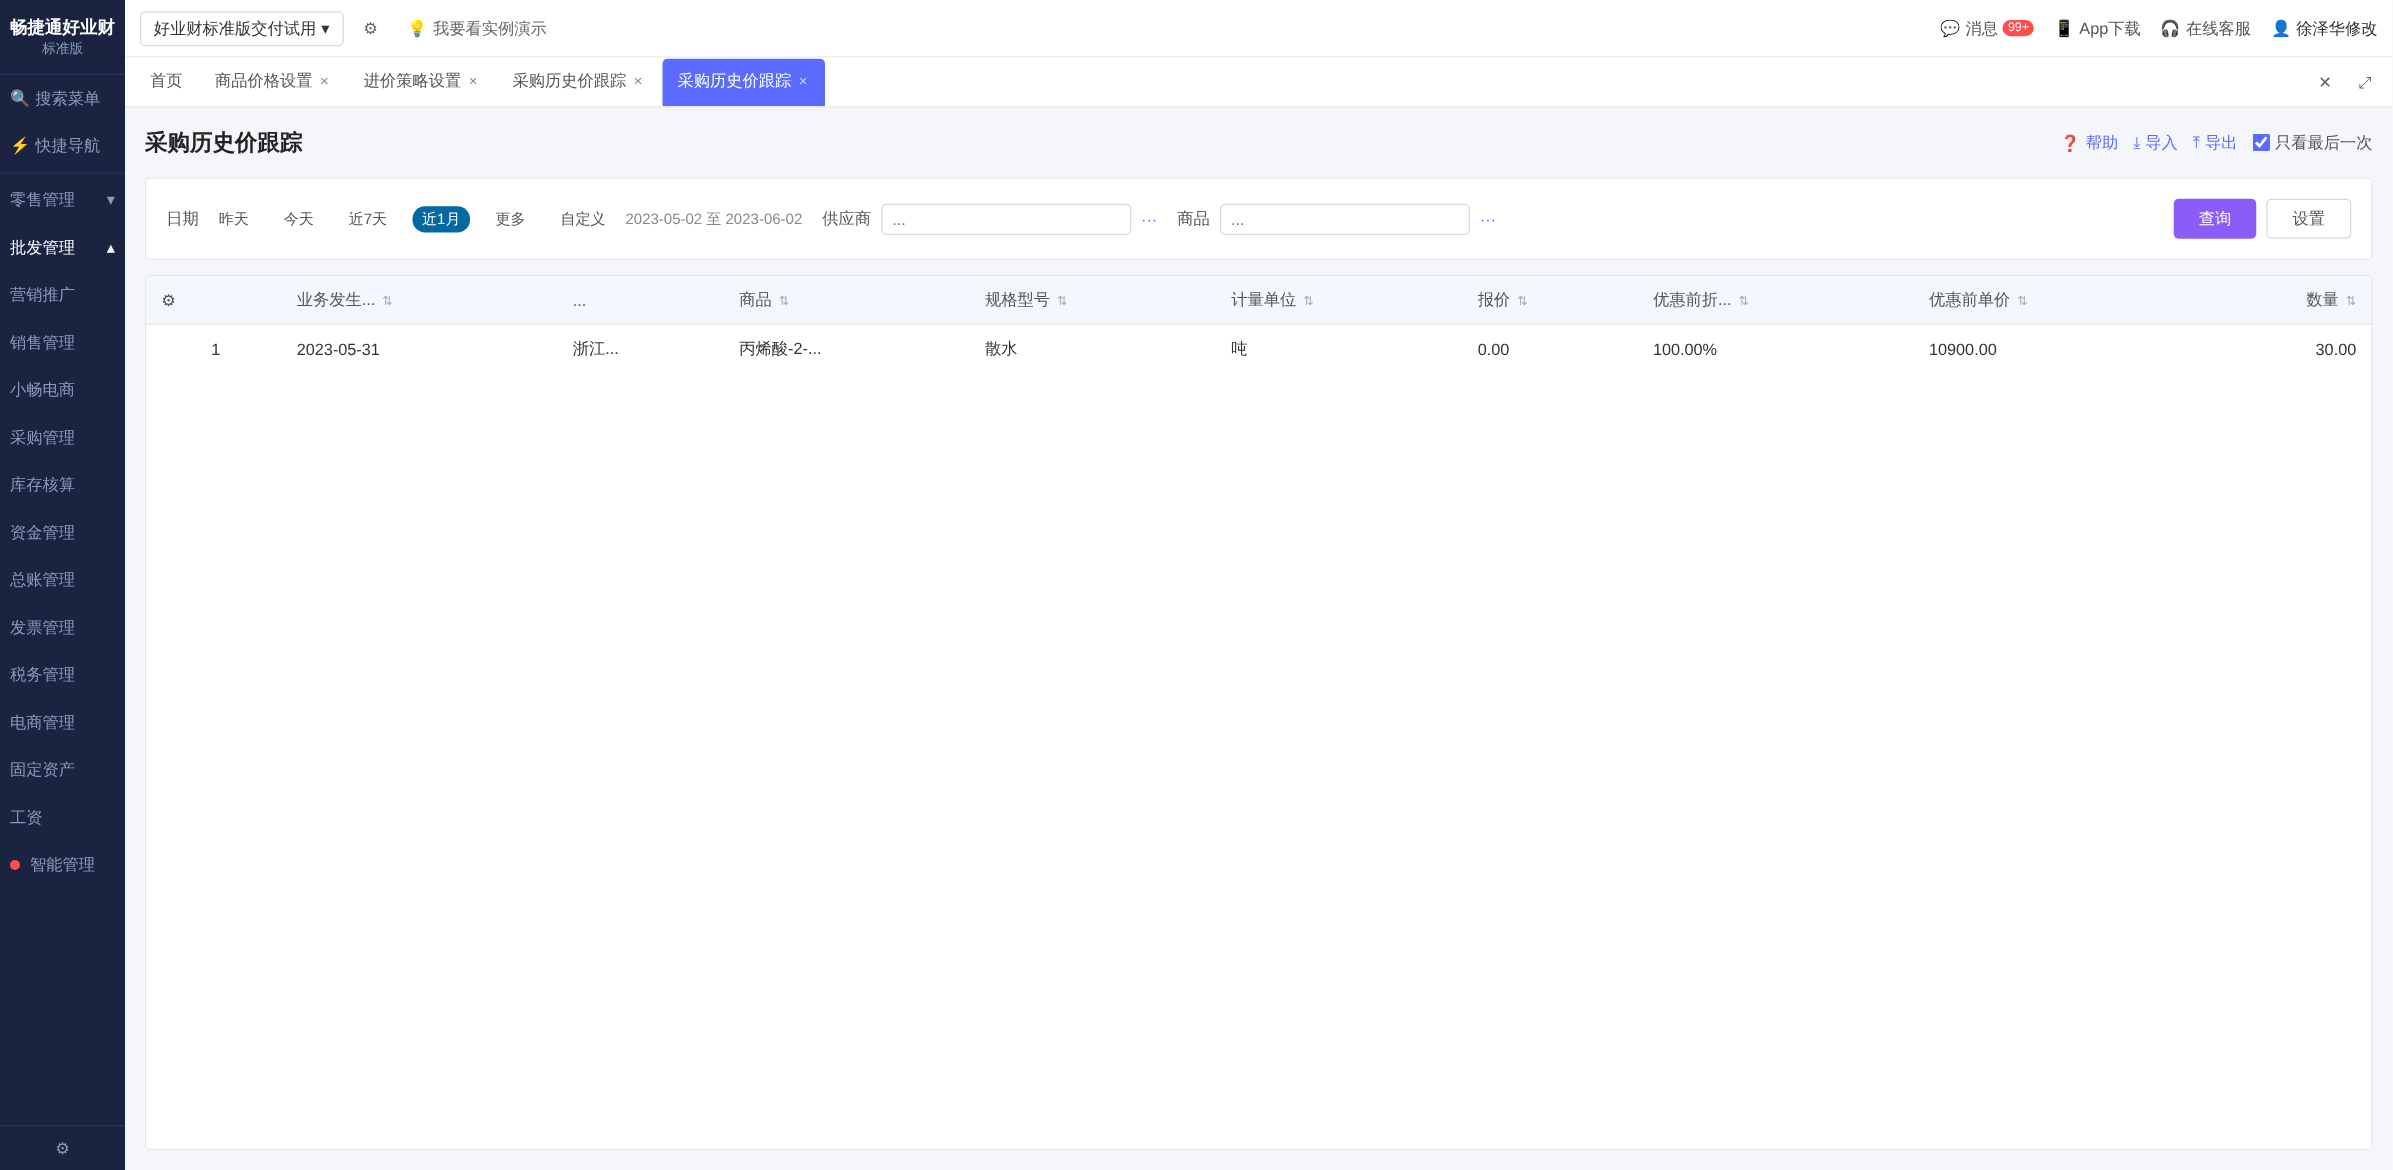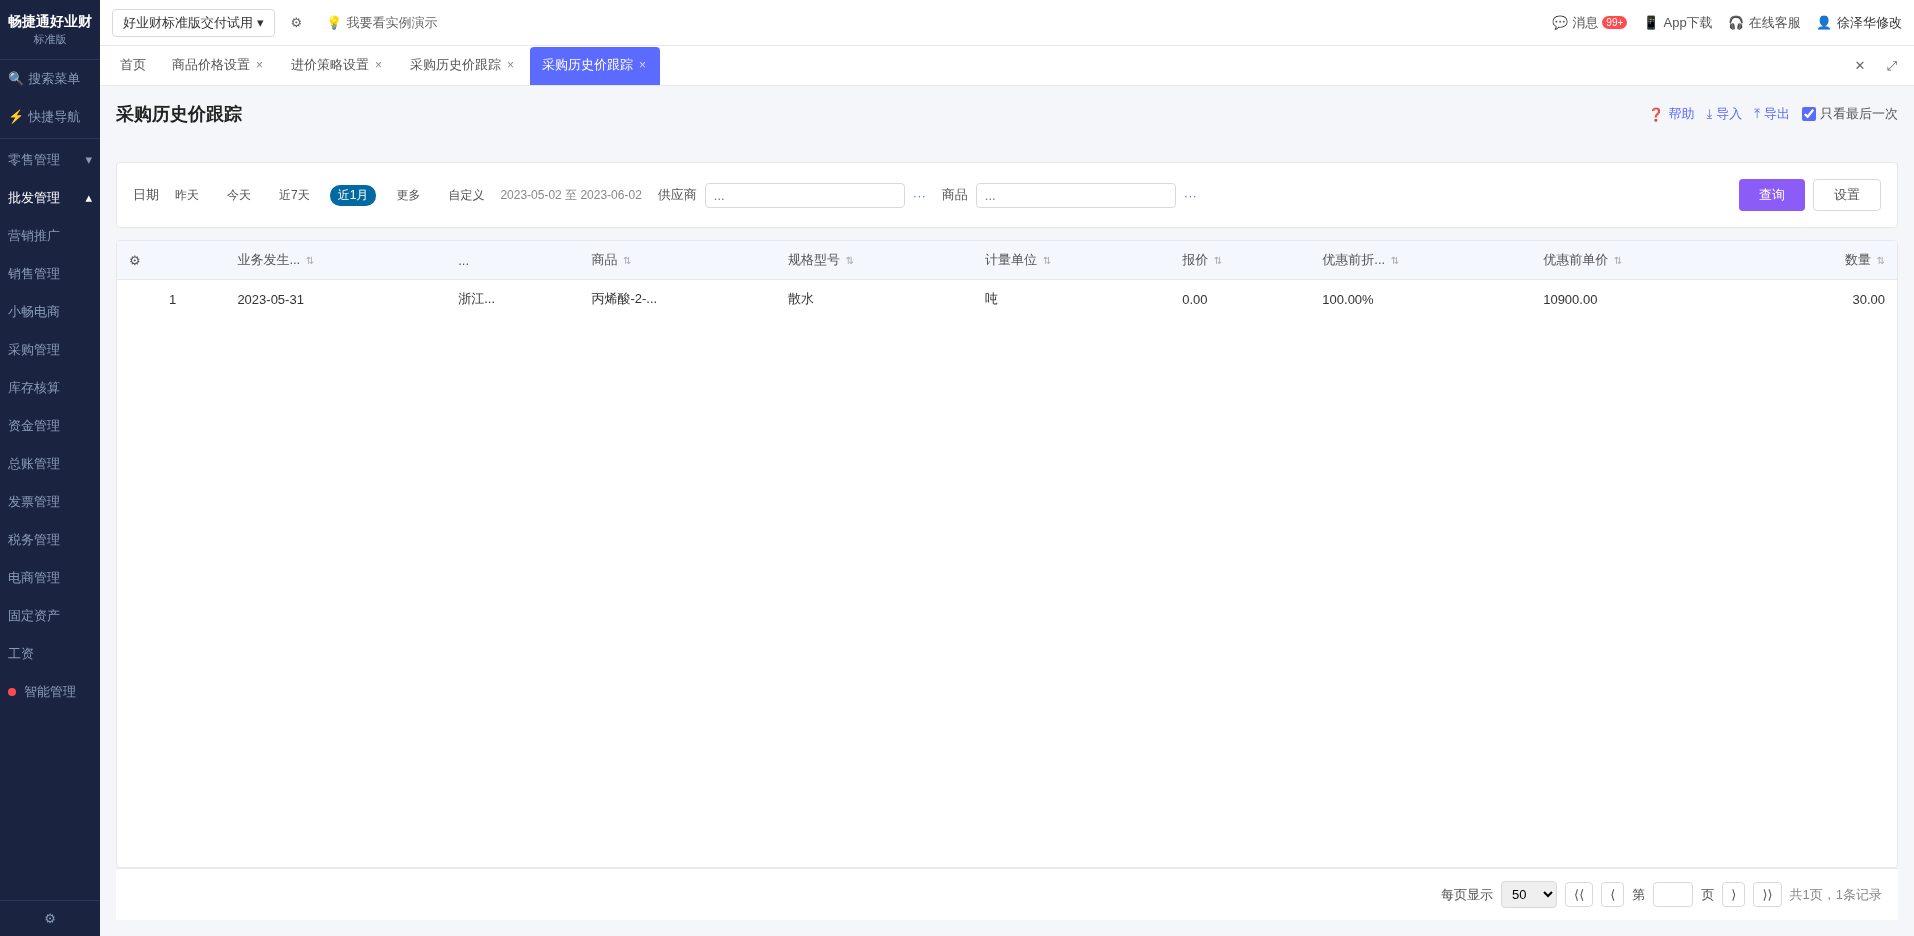--- a/index.html
+++ b/index.html
@@ -199,21 +199,20 @@
       cursor: pointer;
     }
 
     
     .filter-area {
       background: #fff;
       border-radius: 4px;
       padding: 16px;
       margin-bottom: 12px;
       border: 1px solid #e8e8e8;
-      margin-top: 20px;
     }
     .filter-row {
       display: flex; align-items: center; gap: 16px; flex-wrap: wrap;
     }
     .filter-group {
       display: flex; align-items: center; gap: 8px;
     }
     .filter-label { color: #555; white-space: nowrap; }
     .date-btns { display: flex; gap: 12px; align-items: center; }
     .date-btn {
@@ -594,31 +593,15 @@
             <td>吨</td>
             <td>0.00</td>
             <td>100.00%</td>
             <td>10900.00</td>
             <td style="text-align:right;">30.00</td>
           </tr>
         </tbody>
       </table>
     </div>
 
-    <div class="pagination-bar">
-      <span class="pagination-label">每页显示</span>
-      <select class="page-size-select">
-        <option>20</option>
-        <option selected="">50</option>
-        <option>100</option>
-      </select>
-      <button class="page-nav-btn">⟨⟨</button>
-      <button class="page-nav-btn">⟨</button>
-      <span class="pagination-label">第</span>
-      <input class="page-input" type="text" style="">
-      <span class="pagination-label">页</span>
-      <button class="page-nav-btn">⟩</button>
-      <button class="page-nav-btn">⟩⟩</button>
-      <span class="total-info">共1页，1条记录</span>
-    </div>
 
   </div>
 </div>
 
 </body></html>

